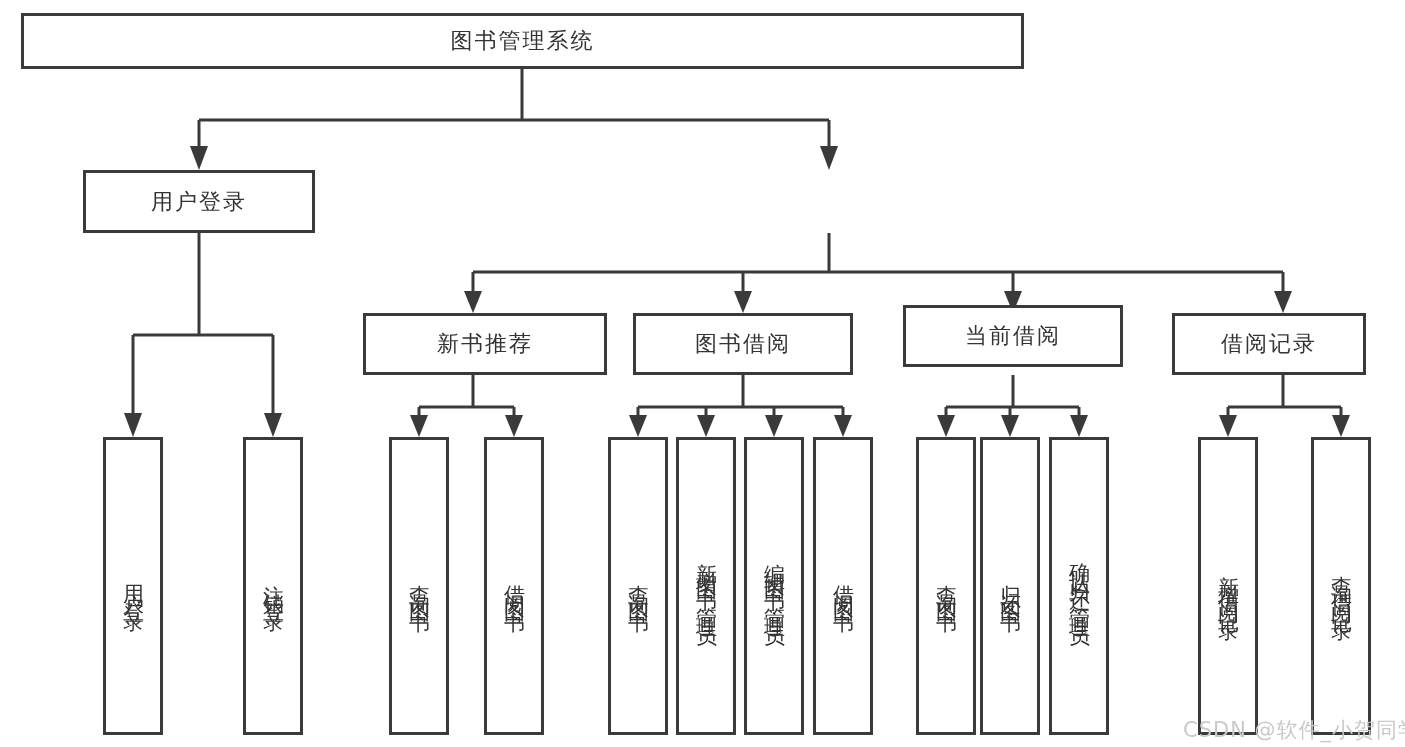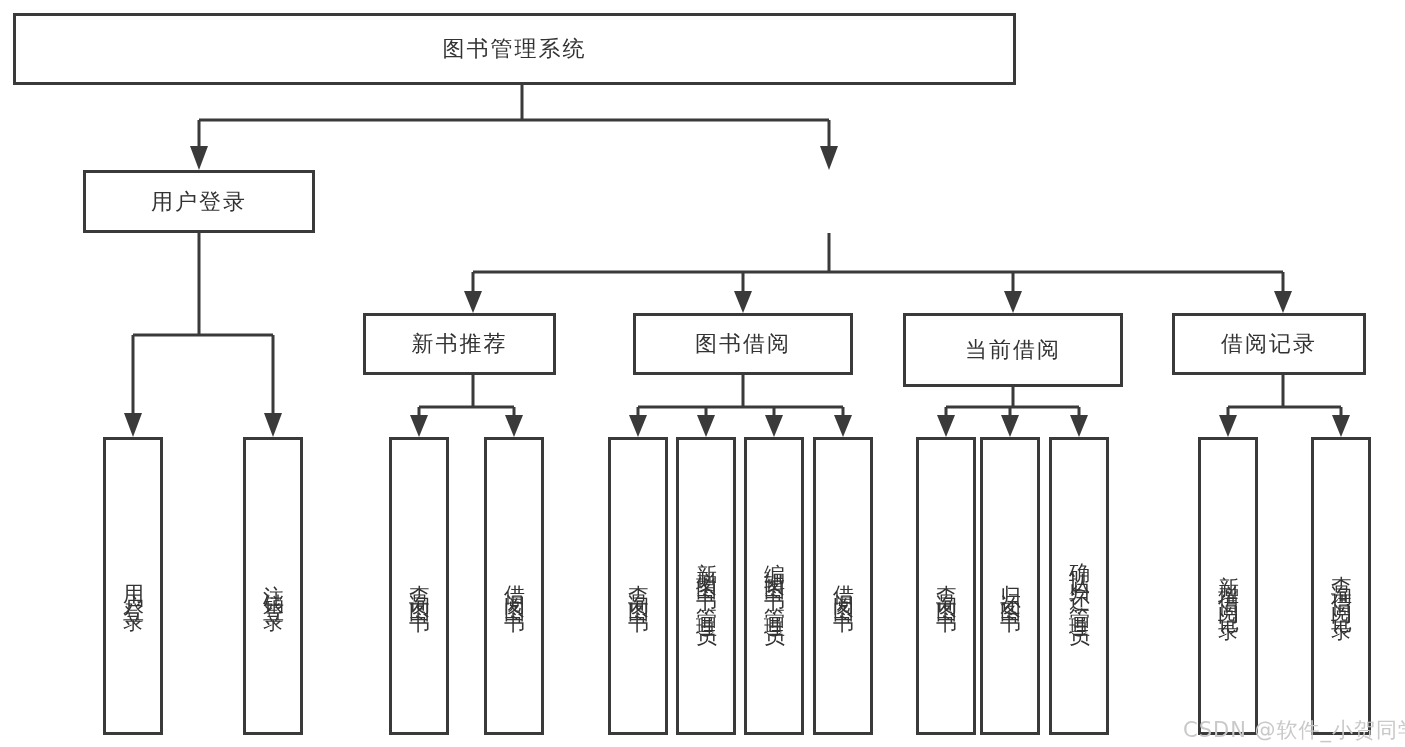--- a/index.html
+++ b/index.html
@@ -113,27 +113,27 @@
       <path class="arrow" d="M1070 415 L1088 415 L1079 437 Z"></path>
     </g>
 
     <g>
       <path class="line" d="M1283 375 V407 M1228 407 H1341 M1228 407 V417 M1341 407 V417"></path>
       <path class="arrow" d="M1219 415 L1237 415 L1228 437 Z"></path>
       <path class="arrow" d="M1332 415 L1350 415 L1341 437 Z"></path>
     </g>
   </svg>
 
-  <div class="node h" style="left:13px; top:13px; width:1003px; height:72px;">图书管理系统</div>
+  <div class="node h" style="left:21px; top:13px; width:1003px; height:56px;">图书管理系统</div>
 
   <div class="node h" style="left:83px; top:170px; width:232px; height:63px;">用户登录</div>
 
-  <div class="node h" style="left:363px; top:313px; width:193px; height:62px;">新书推荐</div>
+  <div class="node h" style="left:363px; top:313px; width:244px; height:62px;">新书推荐</div>
   <div class="node h" style="left:633px; top:313px; width:220px; height:62px;">图书借阅</div>
-  <div class="node h" style="left:903px; top:313px; width:220px; height:74px;">当前借阅</div>
+  <div class="node h" style="left:903px; top:305px; width:220px; height:62px;">当前借阅</div>
   <div class="node h" style="left:1172px; top:313px; width:194px; height:62px;">借阅记录</div>
 
   <div class="node v" style="left:103px; top:437px; width:60px; height:298px;">用户登录</div>
   <div class="node v" style="left:243px; top:437px; width:60px; height:298px;">注销登录</div>
 
   <div class="node v" style="left:389px; top:437px; width:60px; height:298px;">查询图书</div>
   <div class="node v" style="left:484px; top:437px; width:60px; height:298px;">借阅图书</div>
 
   <div class="node v" style="left:608px; top:437px; width:60px; height:298px;">查询图书</div>
   <div class="node v" style="left:676px; top:437px; width:60px; height:298px;">新增图书（管理员）</div>

